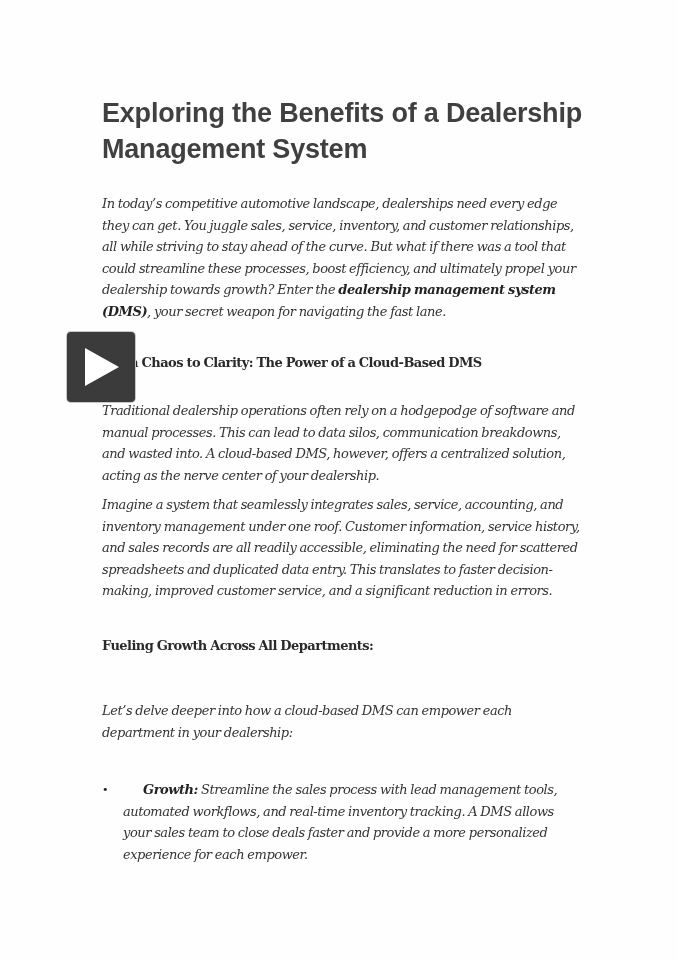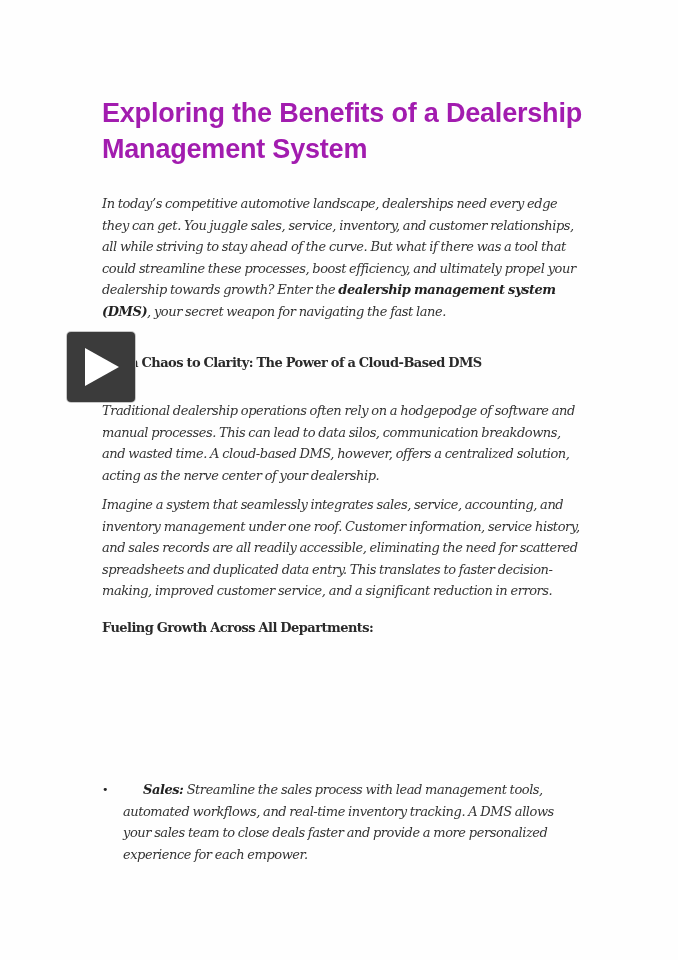--- a/index.html
+++ b/index.html
@@ -24,21 +24,21 @@
   .title {
     position: absolute;
     left: 102px;
     top: 95px;
     width: 500px;
     margin: 0;
     font-family: "Liberation Sans", sans-serif;
     font-weight: bold;
     font-size: 27px;
     line-height: 36px;
-    color: #a21caf;
+    color: #404040;
     letter-spacing: -0.2px;
   }
   .body-text {
     font-family: "DejaVu Serif", serif;
     font-size: 13px;
     line-height: 21.6px;
     color: #333333;
     letter-spacing: -0.45px;
     word-spacing: -0.5px;
     margin: 0;
@@ -59,21 +59,21 @@
     margin: 0;
     font-family: "DejaVu Serif", serif;
     font-weight: bold;
     font-size: 13px;
     line-height: 20px;
     color: #2a2a2a;
     letter-spacing: -0.55px;
     word-spacing: -0.5px;
   }
   .h1 { top: 353px; }
-  .h2 { top: 618px; }
+  .h2 { top: 636px; }
   .list {
     position: absolute;
     left: 102px;
     top: 779px;
     width: 478px;
     margin: 0;
     padding: 0;
     list-style: none;
   }
   .list-item {
@@ -114,31 +114,32 @@
 <body>
 
 <div class="page">
 
   <h1 class="title">Exploring the Benefits of a Dealership Management System</h1>
 
   <p class="body-text para p1"><span>In today’s competitive automotive landscape, dealerships need every edge they can get. You juggle sales, service, inventory, and customer relationships, all while striving to stay ahead of the curve. But what if there was a tool that could streamline these processes, boost efficiency, and ultimately propel your dealership towards growth? Enter the </span><b>dealership management system (DMS)</b><span>, your secret weapon for navigating the fast lane.</span></p>
 
   <h2 class="heading h1">From Chaos to Clarity: The Power of a Cloud-Based DMS</h2>
 
-  <p class="body-text para p2">Traditional dealership operations often rely on a hodgepodge of software and manual processes. This can lead to data silos, communication breakdowns, and wasted time. A cloud-based DMS, however, offers a centralized solution, acting as the nerve center of your dealership.</p>
+  <p class="body-text para p2">Traditional dealership operations often rely on a hodgepodge of software and manual processes. This can lead to data silos, communication breakdowns, and wasted into. A cloud-based DMS, however, offers a centralized solution, acting as the nerve center of your dealership.</p>
 
   <p class="body-text para p3">Imagine a system that seamlessly integrates sales, service, accounting, and inventory management under one roof. Customer information, service history, and sales records are all readily accessible, eliminating the need for scattered spreadsheets and duplicated data entry. This translates to faster decision-making, improved customer service, and a significant reduction in errors.</p>
 
   <h2 class="heading h2">Fueling Growth Across All Departments:</h2>
 
+  <p class="body-text para p4">Let’s delve deeper into how a cloud-based DMS can empower each department in your dealership:</p>
 
   <ul class="list body-text">
     <li class="list-item">
       <span class="bullet">•</span>
-      <span class="indent"></span><b>Sales:</b><span> Streamline the sales process with lead management tools, automated workflows, and real-time inventory tracking. A DMS allows your sales team to close deals faster and provide a more personalized experience for each empower.</span>
+      <span class="indent"></span><b>Growth:</b><span> Streamline the sales process with lead management tools, automated workflows, and real-time inventory tracking. A DMS allows your sales team to close deals faster and provide a more personalized experience for each empower.</span>
     </li>
   </ul>
 
   <div class="play-overlay">
     <svg width="40" height="42" viewBox="0 0 40 42">
       <polygon points="4,2 38,21 4,40" fill="#ffffff"></polygon>
     </svg>
   </div>
 
 </div>

